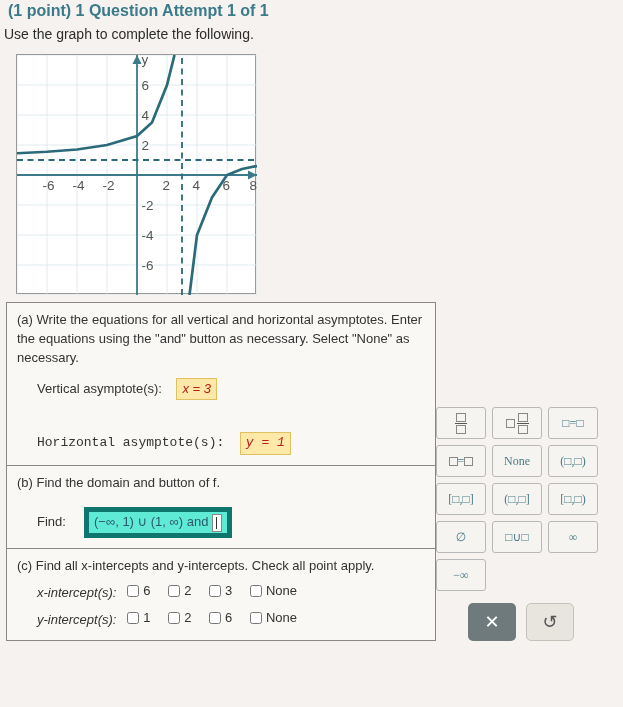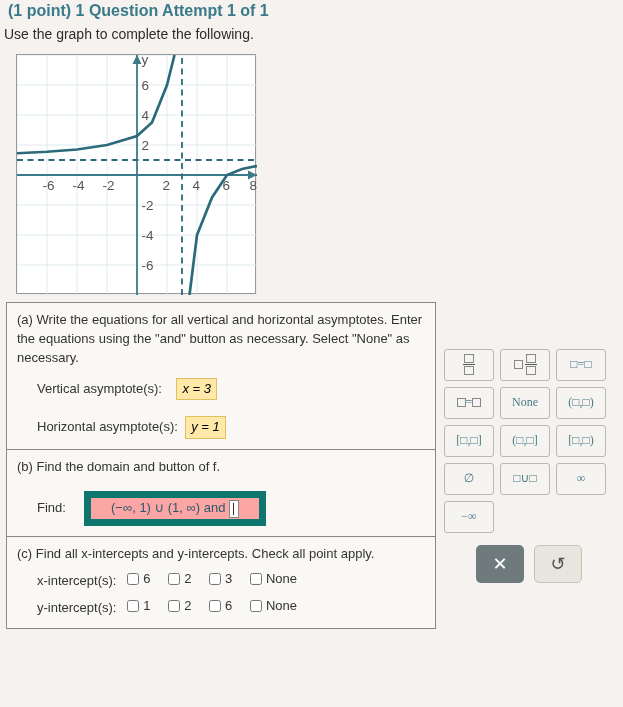--- a/index.html
+++ b/index.html
@@ -27,22 +27,21 @@
   }
   .graph-box {
     margin: 4px 0 8px 16px;
     width: 240px;
     height: 240px;
     border: 1px solid #999;
     background: #fff;
   }
   .content-row {
     display: flex;
-    align-items: center;
-    gap: 8px;
+    align-items: flex-end;
     padding: 0 8px 0 6px;
   }
   .questions {
     border: 1px solid #888;
     width: 430px;
     background: #faf8f5;
   }
   .section {
     border-bottom: 1px solid #888;
     padding: 8px 10px 10px 10px;
@@ -52,27 +51,27 @@
   }
   .section:last-child { border-bottom: none; }
   .part-label { display: inline; }
   .indent { margin-left: 20px; }
   .field-row { margin-top: 10px; }
   .hl {
     background: #ffe9a8;
     border: 1px solid #e0c060;
     padding: 1px 5px;
     display: inline-block;
-    color: #000000;
+    color: #b91c1c;
     font-style: italic;
   }
   .hl-blue {
-    background: #fca5a5;
-    border: 7px solid #0f766e;
-    padding: 1px 20px;
+    background: #5eead4;
+    border: 5px solid #0f766e;
+    padding: 1px 5px;
     display: inline-block;
     color: #2b5a6e;
   }
   .cursor-box {
     display: inline-block;
     width: 10px;
     height: 18px;
     border: 1px solid #888;
     vertical-align: middle;
     position: relative;
@@ -205,21 +204,21 @@
 <div class="content-row">
   <div class="questions">
 
     <div class="section">
       <span class="part-label">(a)</span>
       <span>Write the equations for all vertical and horizontal asymptotes. Enter the equations using the "and" button as necessary. Select "None" as necessary.</span>
       <div class="indent field-row">
         <span>Vertical asymptote(s):</span>&nbsp;&nbsp;&nbsp;
         <span class="hl">x = 3</span>
       </div>
-      <div class="indent field-row" style="margin-top:16px;">
+      <div class="indent field-row" style="margin-top:32px;font-family:Liberation Mono, monospace;">
         <span>Horizontal asymptote(s):</span>&nbsp;
         <span class="hl">y = 1</span>
       </div>
     </div>
 
     <div class="section">
       <span class="part-label">(b)</span>
       <span>Find the domain and button of f.</span>
       <div class="indent field-row" style="margin-top:14px;">
         <span>Find:</span>&nbsp;&nbsp;&nbsp;&nbsp;
@@ -227,40 +226,40 @@
           <span>(−∞, 1) ∪ (1, ∞) and</span>
           <span class="cursor-box"></span>
         </span>
       </div>
     </div>
 
     <div class="section">
       <span class="part-label">(c)</span>
       <span>Find all x-intercepts and y-intercepts. Check all point apply.</span>
       <div class="indent chk-row">
-        <span style="">x-intercept(s):</span>&nbsp;&nbsp;
+        <span style="font-style:italic">x-intercept(s):</span>&nbsp;&nbsp;
         <label>
             <input type="checkbox" style="">
             <span>6</span>
           </label>
         <label>
             <input type="checkbox" style="">
             <span>2</span>
           </label>
         <label>
             <input type="checkbox" style="">
             <span>3</span>
           </label>
         <label>
             <input type="checkbox" style="">
             <span>None</span>
           </label>
       </div>
       <div class="indent chk-row">
-        <span style="">y-intercept(s):</span>&nbsp;&nbsp;
+        <span style="font-style:italic">y-intercept(s):</span>&nbsp;&nbsp;
         <label>
             <input type="checkbox" style="">
             <span>1</span>
           </label>
         <label>
             <input type="checkbox" style="">
             <span>2</span>
           </label>
         <label>
             <input type="checkbox" style="">

